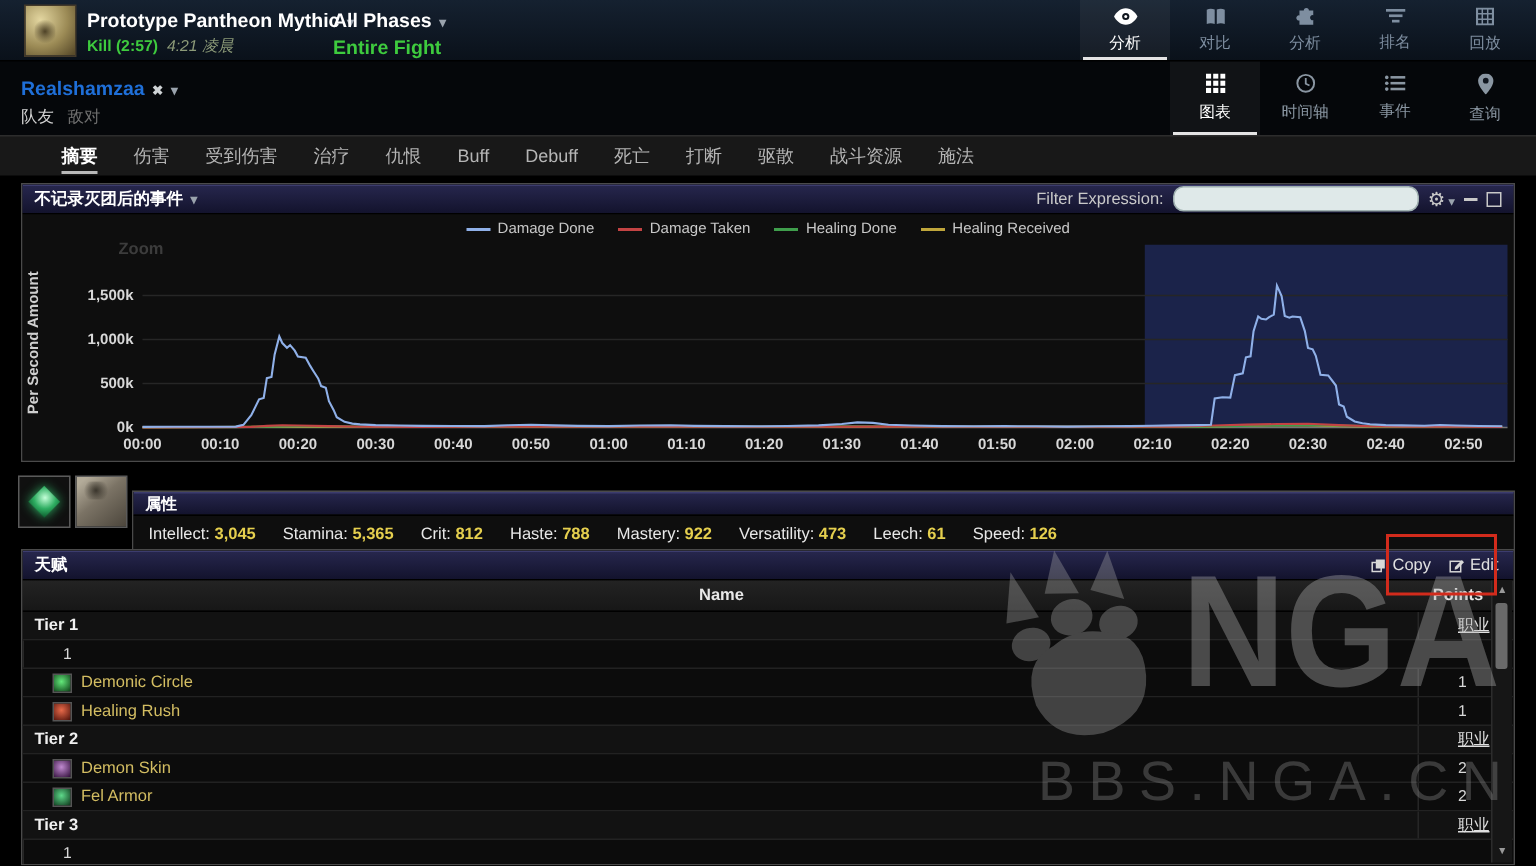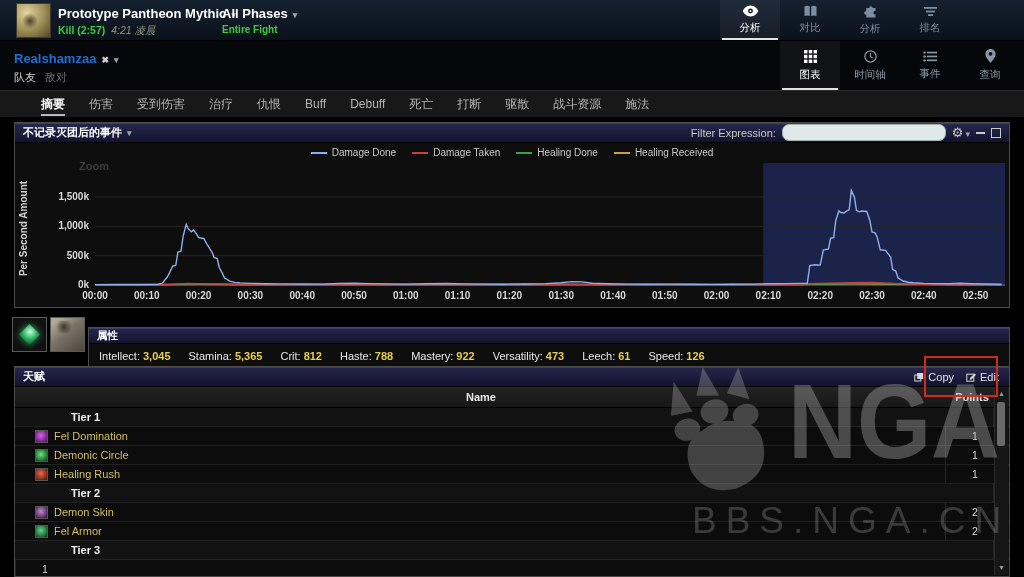--- a/index.html
+++ b/index.html
@@ -11,21 +11,21 @@
           background:linear-gradient(#152130,#0a111a);border-bottom:1px solid #000;}
   .boss-icon{position:absolute;left:16px;top:3px;width:33px;height:33px;border:1px solid #43392a;
              background:radial-gradient(circle at 30% 28%,#e3d6a0,#9b8a55 55%,#5a4c2b 95%);}
   .boss-icon::after{content:"";position:absolute;left:6px;top:8px;width:14px;height:18px;
              background:radial-gradient(circle,#4e4227,#00000000 70%);}
   .boss-name{position:absolute;left:58px;top:6px;font-size:13px;font-weight:bold;color:#fff;cursor:pointer;}
   .boss-sub{position:absolute;left:58px;top:24px;font-size:10.5px;}
   .kill{color:#3ecb3e;font-weight:bold;}
   .ktime{color:#8c9a78;font-style:italic;margin-left:6px;}
   .phase-name{position:absolute;left:222px;top:6px;font-size:13px;font-weight:bold;color:#fff;cursor:pointer;}
-  .phase-sub{position:absolute;left:222px;top:24px;font-size:10px;color:#3ecb3e;font-weight:bold;text-align:center;}
+  .phase-sub{position:absolute;left:222px;top:24px;font-size:13px;color:#3ecb3e;font-weight:bold;text-align:center;}
   .caret{color:#9aa3ad;font-size:9px;margin-left:5px;}
   .view-tabs{position:absolute;left:720px;top:0;height:40px;display:flex;}
   .view-tab{width:60px;height:40px;display:flex;flex-direction:column;align-items:center;justify-content:center;
             gap:2px;color:#7e8ea0;font-size:10.5px;position:relative;cursor:pointer;}
   .view-tab.active{color:#fff;background:rgba(255,255,255,0.05);}
   .view-tab.active::after{content:"";position:absolute;bottom:0;left:2px;right:2px;height:2px;background:#e4e4e4;}
 
   
   .playerbar{position:absolute;left:0;top:41px;width:1024px;height:49px;background:#05070a;}
   .player-name{position:absolute;left:14px;top:10px;font-size:13px;font-weight:bold;color:#1f6fd8;cursor:pointer;}
@@ -89,21 +89,21 @@
 
   
   .talents-panel{top:366px;height:211px;overflow:hidden;}
   .te-actions{margin-left:auto;display:flex;align-items:center;gap:12px;font-weight:normal;font-size:11px;color:#e0e0e0;padding-right:2px;}
   .te-btn{display:flex;align-items:center;gap:4px;cursor:pointer;}
   .col-header{height:20px;background:linear-gradient(#232323,#171717);border-bottom:1px solid #000;position:relative;
               font-size:11px;font-weight:bold;color:#e8e8e8;}
   .col-name{position:absolute;left:0;top:0;width:932px;height:20px;line-height:20px;text-align:center;}
   .col-points{position:absolute;left:932px;top:0;width:50px;height:20px;line-height:20px;text-align:center;}
   .trow{display:flex;height:18px;border-bottom:1px solid #222;align-items:center;font-size:11px;background:#0c0c0c;}
-  .trow.tier{background:#121212;padding-left:48px;}
+  .trow.tier{background:#121212;}
   .trow .nm{flex:0 0 930px;display:flex;align-items:center;padding-left:8px;box-sizing:border-box;height:100%;}
   .trow.tier .nm{font-weight:bold;color:#f0f0f0;}
   .trow .pts{flex:0 0 50px;border-left:1px solid #262626;height:100%;display:flex;align-items:center;
              padding-left:26px;box-sizing:border-box;font-size:10.5px;color:#d8d8d8;}
   .cls-link{color:#e0e0e0;text-decoration:underline;cursor:pointer;}
   .spell-ico{width:13px;height:13px;border:1px solid #555;box-sizing:border-box;margin:0 6px 0 12px;}
   .spell-name{color:#d3bd62;cursor:pointer;}
   .scrollbar{position:absolute;right:1px;top:20px;bottom:1px;width:13px;background:#161616;border-left:1px solid #2c2c2c;}
   .sb-up,.sb-down{position:absolute;left:0;width:13px;height:12px;color:#999;font-size:7px;text-align:center;line-height:12px;cursor:pointer;}
   .sb-up{top:1px;} .sb-down{bottom:1px;}
@@ -155,20 +155,30 @@
             </svg></span>
           <span>分析</span>
         </div>
         <div class="view-tab ">
           <span><svg width="13" height="11" viewBox="0 0 13 11">
               <rect x="0" y="1" width="13" height="1.8" fill="currentColor"></rect>
               <rect x="2" y="4.6" width="9" height="1.8" fill="currentColor"></rect>
               <rect x="4" y="8.2" width="5" height="1.8" fill="currentColor"></rect>
             </svg></span>
           <span>排名</span>
+        </div>
+        <div class="view-tab ">
+          <span><svg width="12" height="12" viewBox="0 0 12 12">
+              <rect x=".7" y=".7" width="10.6" height="10.6" fill="none" stroke="currentColor" stroke-width="1.4"></rect>
+              <line x1="4.2" y1="1" x2="4.2" y2="11" stroke="currentColor"></line>
+              <line x1="7.8" y1="1" x2="7.8" y2="11" stroke="currentColor"></line>
+              <line x1="1" y1="4.2" x2="11" y2="4.2" stroke="currentColor"></line>
+              <line x1="1" y1="7.8" x2="11" y2="7.8" stroke="currentColor"></line>
+            </svg></span>
+          <span>回放</span>
         </div>
       </nav>
   </header>
 
   <div class="playerbar">
     <div class="player-name">
       <span>Realshamzaa</span><span class="pclose">✖</span><span class="caret">▾</span>
     </div>
     <div class="team-links">
       <span class="lnk-friend">队友</span><span class="lnk-enemy">敌对</span>
@@ -349,24 +359,20 @@
       <span class="col-points">Points</span>
     </div>
     <div id="talent-rows">
         <div class="trow tier">
           <span class="nm">Tier 1</span>
           <span class="pts">
             <span class="cls-link">职业</span>
           </span>
         </div>
         <div class="trow">
-          <span class="nm">
-            <span class="spell-ico" style="background:radial-gradient(circle at 45% 40%, #d65fe8, #4a0d5c)"></span>
-            <span class="spell-name">Fel Domination</span>
-          </span>
           <span class="pts">1</span>
         </div>
         <div class="trow">
           <span class="nm">
             <span class="spell-ico" style="background:radial-gradient(circle at 45% 40%, #63e87a, #0a3a14)"></span>
             <span class="spell-name">Demonic Circle</span>
           </span>
           <span class="pts">1</span>
         </div>
         <div class="trow">

